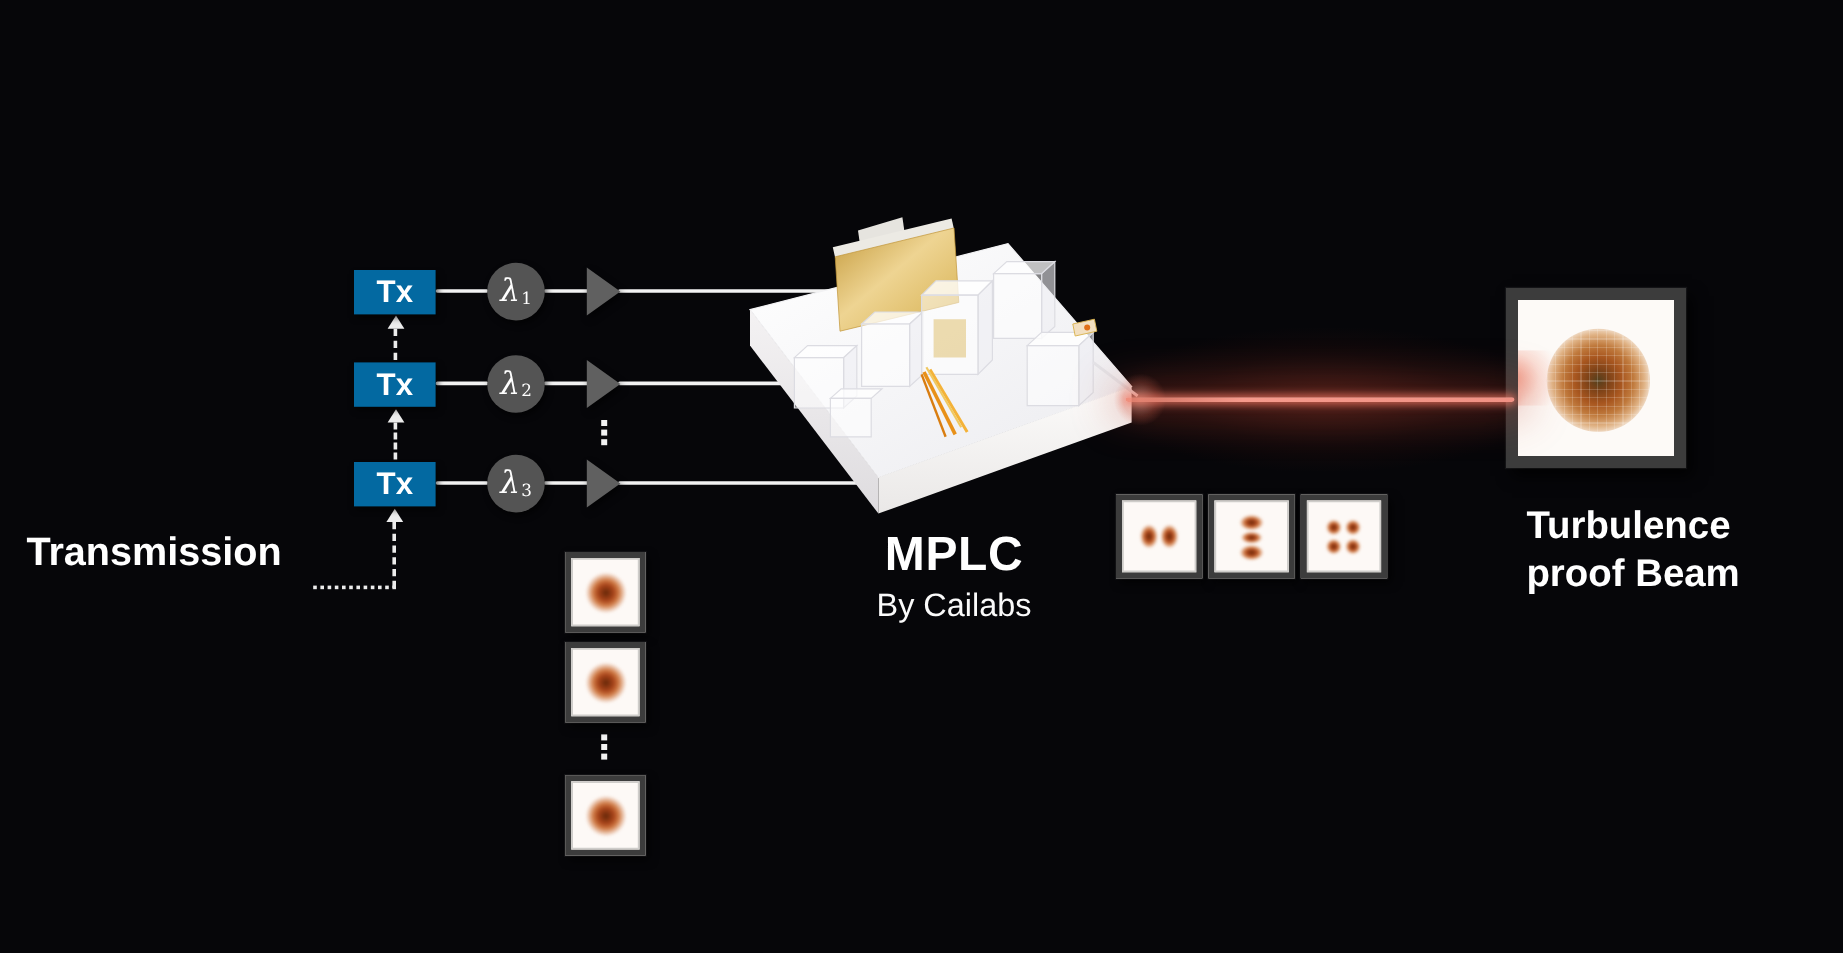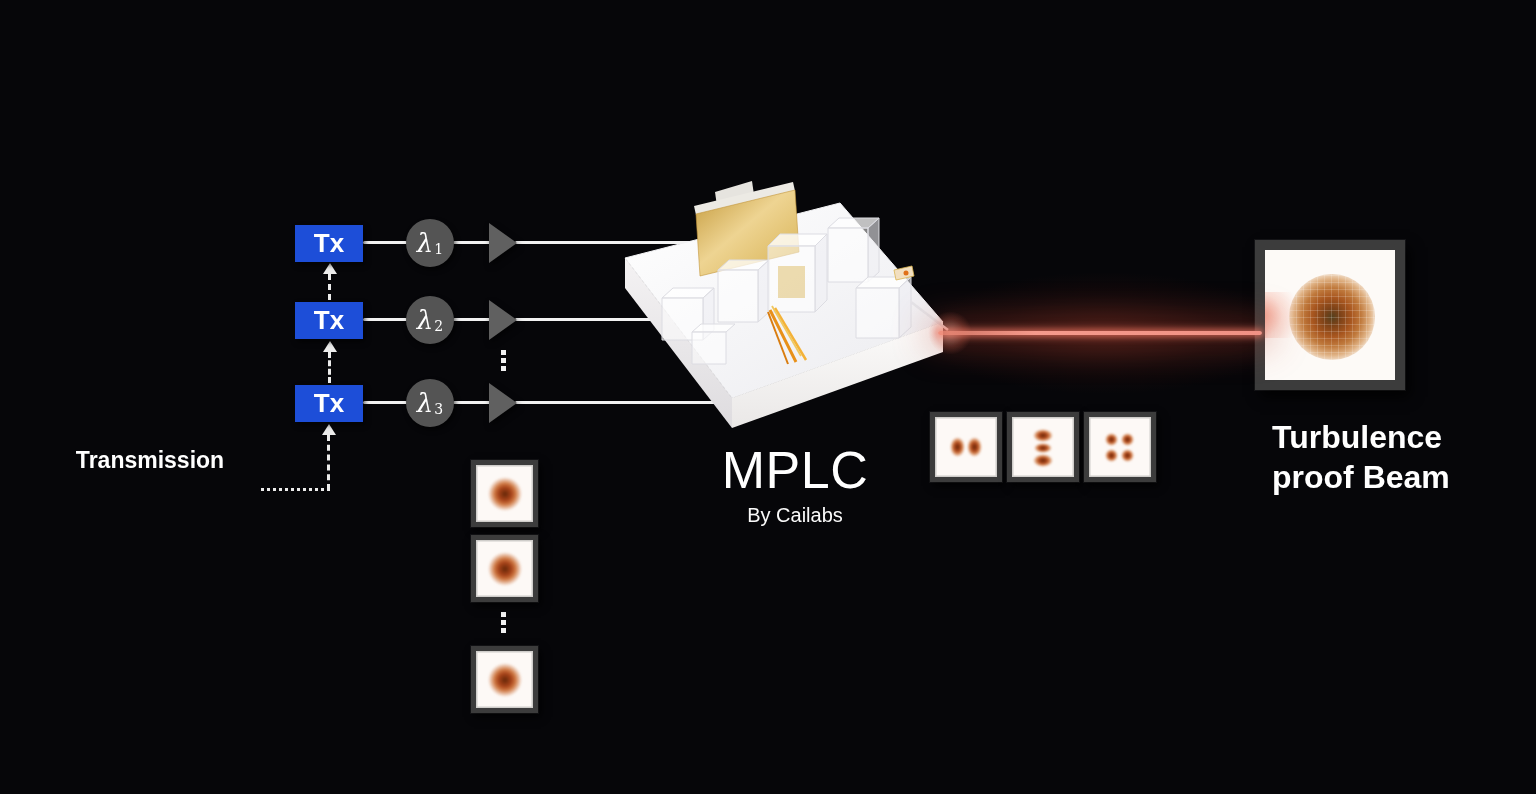--- a/index.html
+++ b/index.html
@@ -3,21 +3,21 @@
 <meta charset="utf-8">
 <style>
   html,body{margin:0;padding:0;background:#060609;}
   .stage{position:relative;width:1536px;height:794px;background:#060609;overflow:hidden;
          font-family:"Liberation Sans",sans-serif;color:#ffffff;}
 
   
   .wire{position:absolute;height:3px;background:#f2f2f2;border-radius:2px;z-index:2;}
 
   
-  .tx-box{position:absolute;left:295px;width:68px;height:37px;background:#1d4ed8;
+  .tx-box{position:absolute;left:295px;width:68px;height:37px;background:#0369a1;
           display:flex;align-items:center;justify-content:center;
           font-weight:bold;font-size:26px;color:#fff;z-index:3;
           box-shadow:2px 3px 5px rgba(0,0,0,.6);}
 
   
   .lambda{position:absolute;left:406px;width:48px;height:48px;border-radius:50%;
           background:#545454;display:flex;align-items:center;justify-content:center;
           z-index:3;box-shadow:2px 3px 5px rgba(0,0,0,.6);}
   .lambda .sym{font-family:"DejaVu Serif",serif;font-style:italic;font-size:26px;color:#fff;line-height:1;}
   .lambda sub{font-family:"DejaVu Serif",serif;font-size:14px;color:#fff;margin-left:1px;transform:translateY(6px);}
@@ -41,26 +41,26 @@
   
   .panel{position:absolute;background:#fdf9f6;border:5px solid #3c3c3c;box-sizing:border-box;
          box-shadow:0 0 0 1px rgba(255,255,255,.05),3px 4px 8px rgba(0,0,0,.8);z-index:3;}
   .panel .inner{position:relative;width:100%;height:100%;
         box-shadow:inset 0 0 0 1.5px #cfcdca;}
   .lobe{position:absolute;border-radius:50%;filter:blur(1.2px);
         background:radial-gradient(closest-side,#662708 0%,#a8441a 38%,#cf7a45 62%,rgba(253,249,246,0) 100%);}
 
   
   .mplc-label{position:absolute;left:685px;top:440px;width:220px;text-align:center;z-index:3;}
-  .mplc-title{font-size:52px;font-weight:normal;letter-spacing:.5px;}
-  .mplc-sub{font-size:20px;font-weight:normal;margin-top:4px;color:#fafafa;}
-
-  
-  .tx-signal-label{position:absolute;left:22px;top:438px;width:256px;text-align:center;
-                   font-size:23px;font-weight:bold;line-height:44px;z-index:3;}
+  .mplc-title{font-size:40px;font-weight:bold;letter-spacing:.5px;}
+  .mplc-sub{font-size:27px;font-weight:normal;margin-top:4px;color:#fafafa;}
+
+  
+  .tx-signal-label{position:absolute;left:22px;top:438px;width:256px;text-align:left;
+                   font-size:33px;font-weight:bold;line-height:44px;z-index:3;}
   .turb-label{position:absolute;left:1272px;top:417px;width:300px;text-align:left;
               font-size:32px;font-weight:bold;line-height:40px;z-index:3;}
 
   
   .beam-ambient{position:absolute;left:925px;top:273px;width:360px;height:120px;z-index:4;
         background:radial-gradient(ellipse at center,rgba(150,55,40,.30) 0%,rgba(90,30,22,.14) 45%,rgba(0,0,0,0) 72%);}
   .beam{position:absolute;left:938px;top:331px;width:324px;height:4px;border-radius:2px;z-index:6;
         background:linear-gradient(90deg,rgba(238,130,110,.85),#f59a8c 30%,#f09184);
         box-shadow:0 0 7px 2px rgba(242,120,100,.8),0 0 34px 12px rgba(190,65,45,.35);}
   .beam-flare{position:absolute;left:928px;top:311px;width:44px;height:44px;z-index:6;border-radius:50%;

